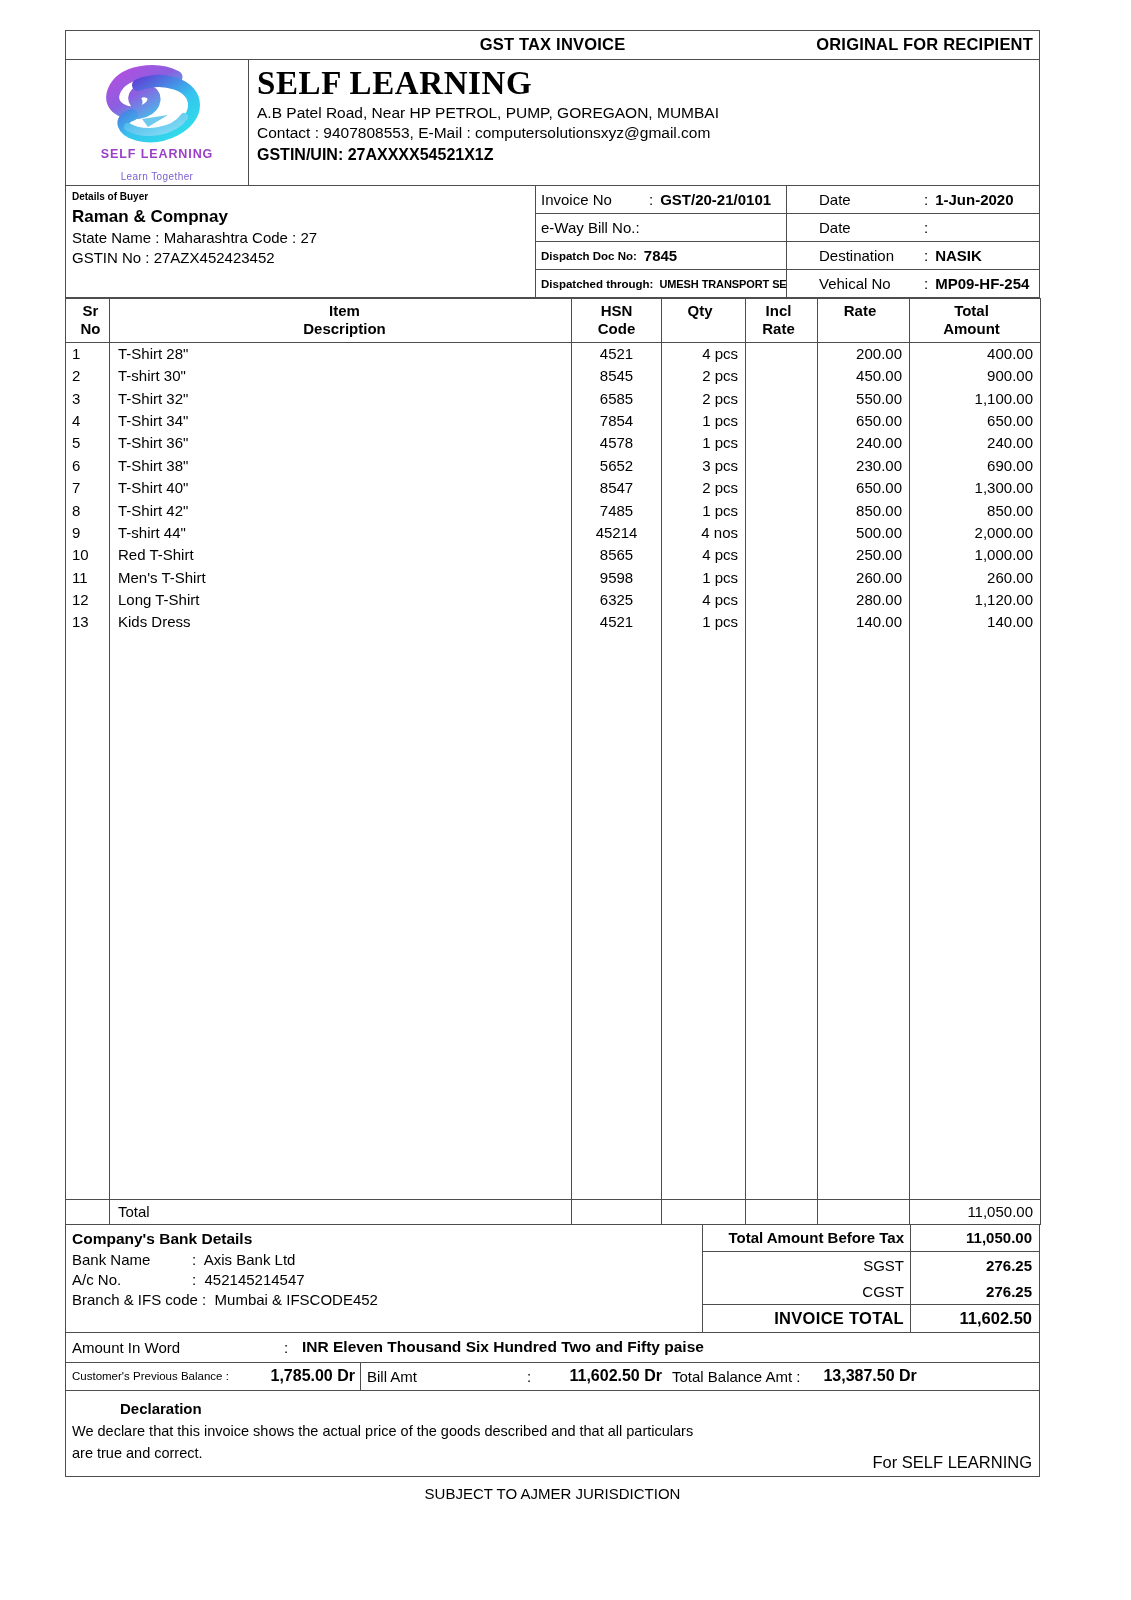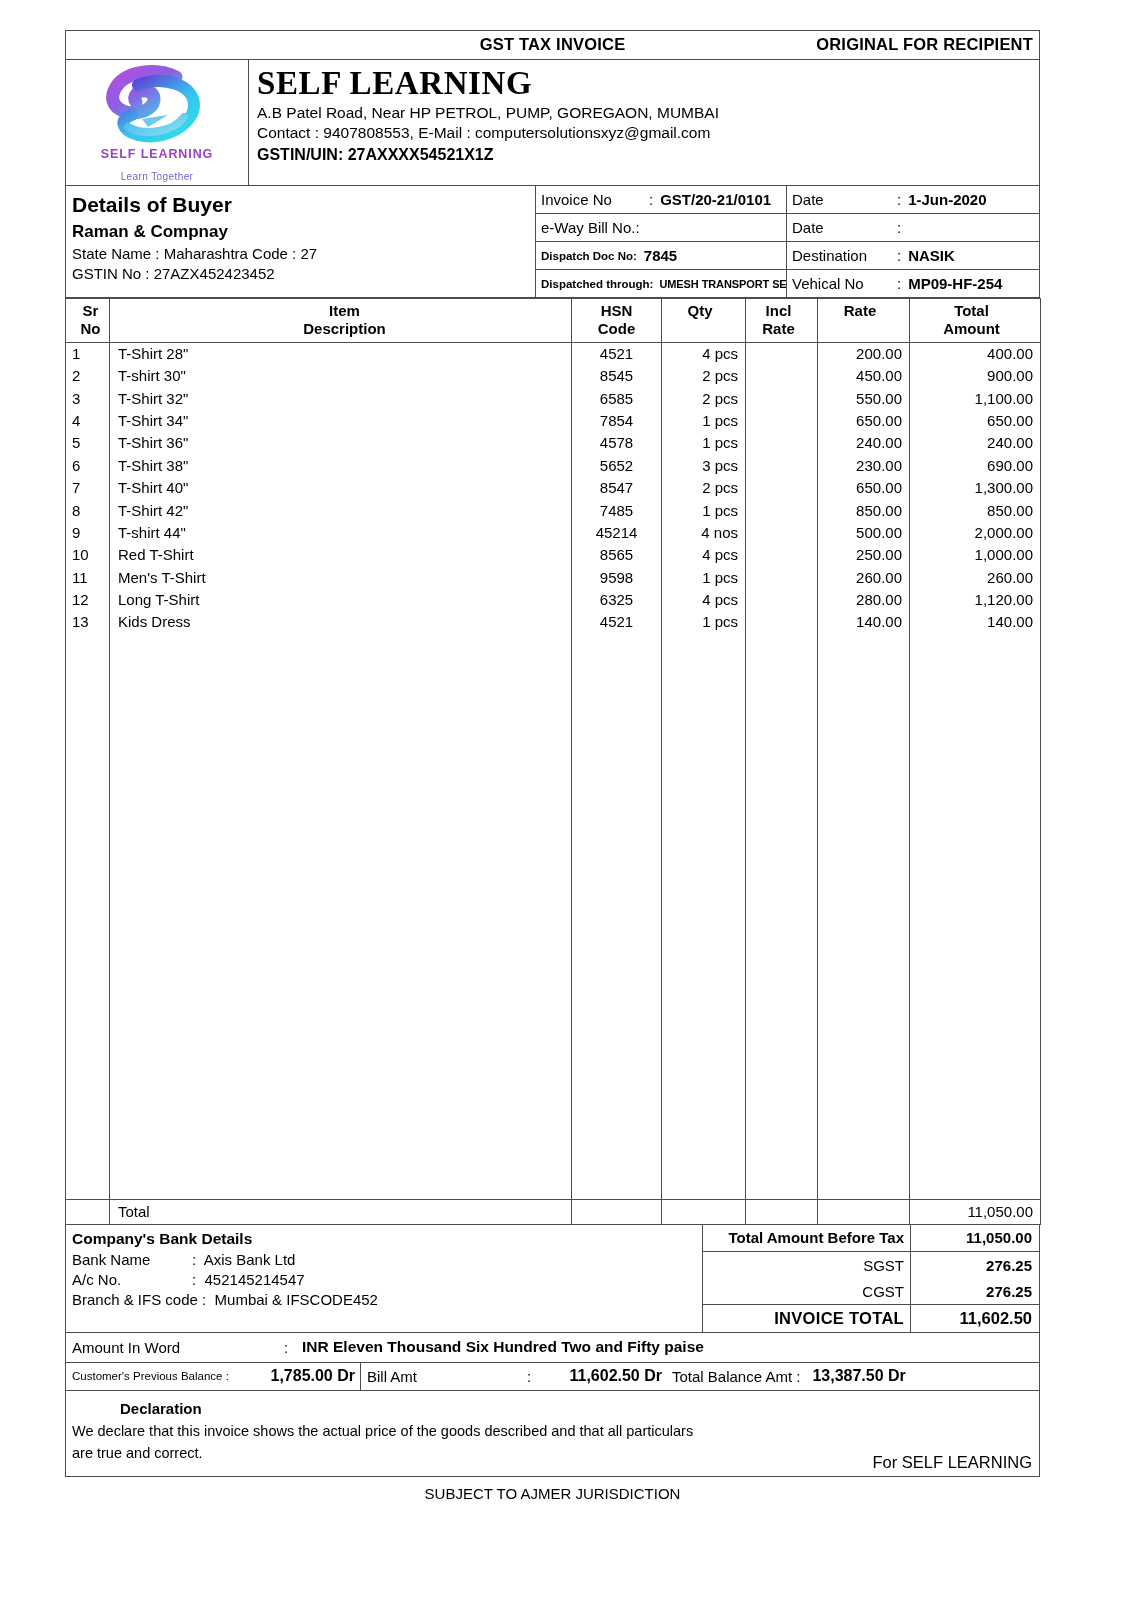--- a/index.html
+++ b/index.html
@@ -118,21 +118,21 @@
     box-sizing: border-box;
     height: 112px;
   }
   .buyer-cell {
     width: 470px;
     flex: 0 0 470px;
     border-right: 1.5px solid #4d4d4d;
     box-sizing: border-box;
     padding: 4px 0 0 6px;
   }
-  .buyer-title { font-size: 21px; font-weight: bold; line-height: 1.45; }
+  .buyer-title { font-size: 10px; font-weight: bold; line-height: 1.45; }
   .buyer-name { font-size: 17px; font-weight: bold; line-height: 1.4; }
   .buyer-line { font-size: 15px; line-height: 1.33; }
 
   .meta-cell {
     flex: 1 1 auto;
     display: flex;
     flex-direction: column;
     box-sizing: border-box;
   }
   .meta-row {
@@ -154,20 +154,21 @@
     overflow: hidden;
   }
   .meta-right {
     flex: 1 1 auto;
     box-sizing: border-box;
     display: flex;
     align-items: center;
     padding-left: 5px;
     white-space: nowrap;
     overflow: hidden;
+    margin-left: 27px;
   }
   .ml { font-size: 15px; }
   .ml-sm { font-size: 11.5px; font-weight: bold; }
   .mv { font-size: 15px; font-weight: bold; }
   .mv-sm { font-size: 11px; font-weight: bold; letter-spacing: -0.1px; }
   .colon { font-size: 15px; }
   .sp-lab { display: inline-block; }
 
   
   .items {
@@ -680,21 +681,21 @@
       <span class="bal-lab-sm">Customer's Previous Balance :</span>
       <span class="bal-val">1,785.00 Dr</span>
     </div>
     <div class="bal-b">
       <span class="bal-lab" style="width:160px;display:inline-block">Bill Amt</span>
       <span class="bal-lab">:</span>
       <span class="bal-val" style="margin-left:auto">11,602.50 Dr</span>
     </div>
     <div class="bal-c">
       <span class="bal-lab">Total Balance Amt :</span>
-      <span class="bal-val" style="margin-left:12px">13,387.50 Dr</span>
+      <span class="bal-val" style="margin-left:23px">13,387.50 Dr</span>
     </div>
   </div>
 
   <div class="declsec">
     <div class="decl-title">Declaration</div>
     <div class="decl-line">We declare that this invoice shows the actual price of the goods described and that all particulars</div>
     <div class="decl-line">are true and correct.</div>
     <div class="signoff">For  SELF LEARNING</div>
   </div>
 

